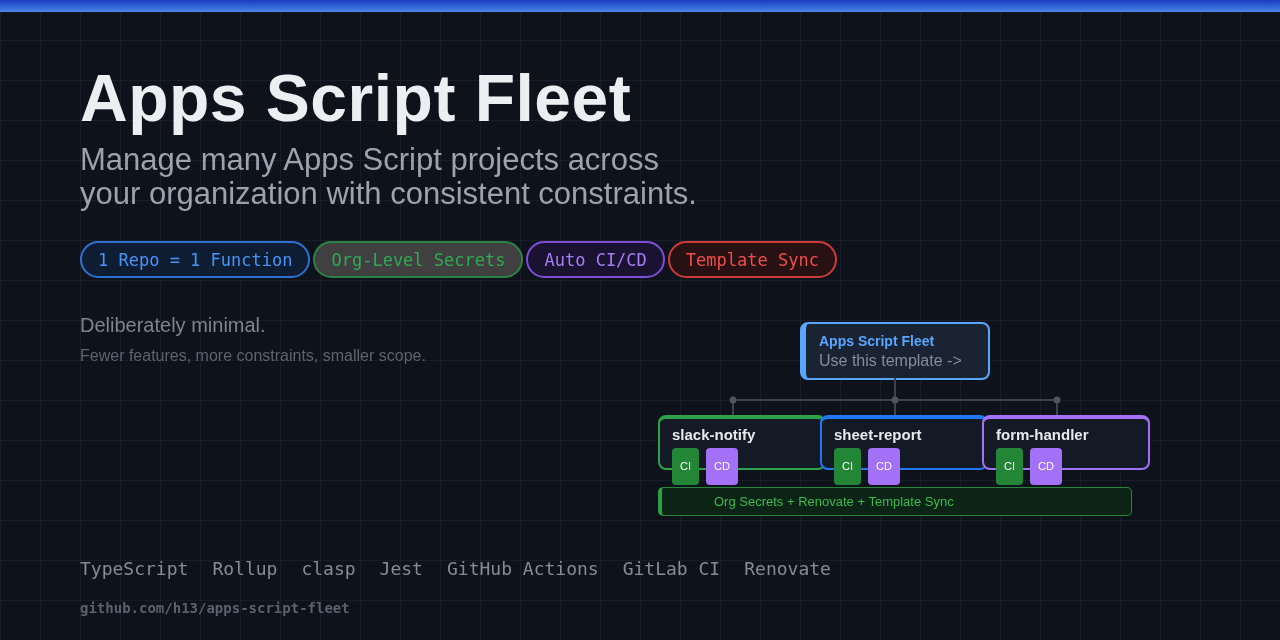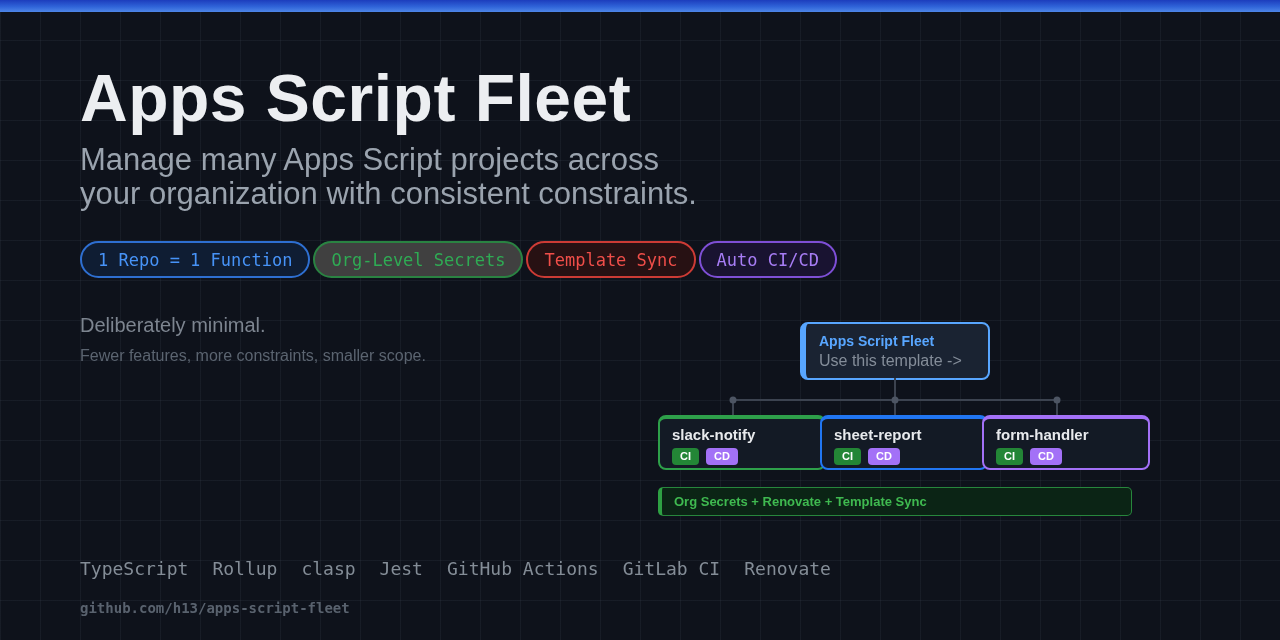--- a/index.html
+++ b/index.html
@@ -56,32 +56,32 @@
     position:absolute; top:415px; width:168px; height:55px;
     background:#131a25; border:2px solid; border-top-width:4px;
     border-radius:8px; padding:7px 12px 0 12px;
   }
   .repo-green  { left:658px; border-color:#2ea04a; }
   .repo-blue   { left:820px; border-color:#2176f2; }
   .repo-purple { left:982px; border-color:#a371f7; }
   .repo-name { font-size:15px; font-weight:bold; color:#e8eaed; }
   .repo-badges { margin-top:5px; display:flex; gap:7px; }
   .mini-badge {
-    font-size:11px; font-weight:bold; color:#ffffff;
-    padding:2px 8px; border-radius:4px; line-height:13px;
+    font-size:11px; font-weight:normal; color:#ffffff;
+    padding:12px 8px; border-radius:4px; line-height:13px;
   }
   .mini-ci { background:#238636; }
   .mini-cd { background:#a371f7; }
 
   .banner {
     position:absolute; left:658px; top:487px; width:474px; height:29px;
     background:#0b2415; border:1px solid #27863c; border-left:4px solid #2ea043;
     border-radius:5px; display:flex; align-items:center; padding-left:12px;
   }
-  .banner-text { font-size:13px; font-weight:bold; color:#3fb950; }
+  .banner-text { font-size:13px; font-weight:normal; color:#3fb950;margin-left:40px; }
 
   .tech-list {
     position:absolute; left:80px; top:558px; display:flex; gap:24px;
     font-family:"DejaVu Sans Mono", monospace; font-size:18px; color:#848d97;align-items:flex-end;
   }
   .repo-url {
     position:absolute; left:80px; top:600px;
     font-family:"DejaVu Sans Mono", monospace; font-size:14px; color:#59626e;font-weight:bold;
   }
 </style>
@@ -91,22 +91,22 @@
 <div class="topbar"></div>
 
 <h1 class="title">Apps Script Fleet</h1>
 
 <div class="subtitle">Manage many Apps Script projects across
 your organization with consistent constraints.</div>
 
 <div class="pills">
   <div class="pill pill-blue">1 Repo = 1 Function</div>
   <div class="pill pill-green">Org-Level Secrets</div>
+  <div class="pill pill-purple">Auto CI/CD</div>
   <div class="pill pill-red">Template Sync</div>
-  <div class="pill pill-purple">Auto CI/CD</div>
 </div>
 
 <div class="tagline">
   <div class="tagline-heading">Deliberately minimal.</div>
   <div class="tagline-sub">Fewer features, more constraints, smaller scope.</div>
 </div>
 
 <div class="template-box">
   <div class="template-box-title">Apps Script Fleet</div>
   <div class="template-box-sub">Use this template -&gt;</div>

